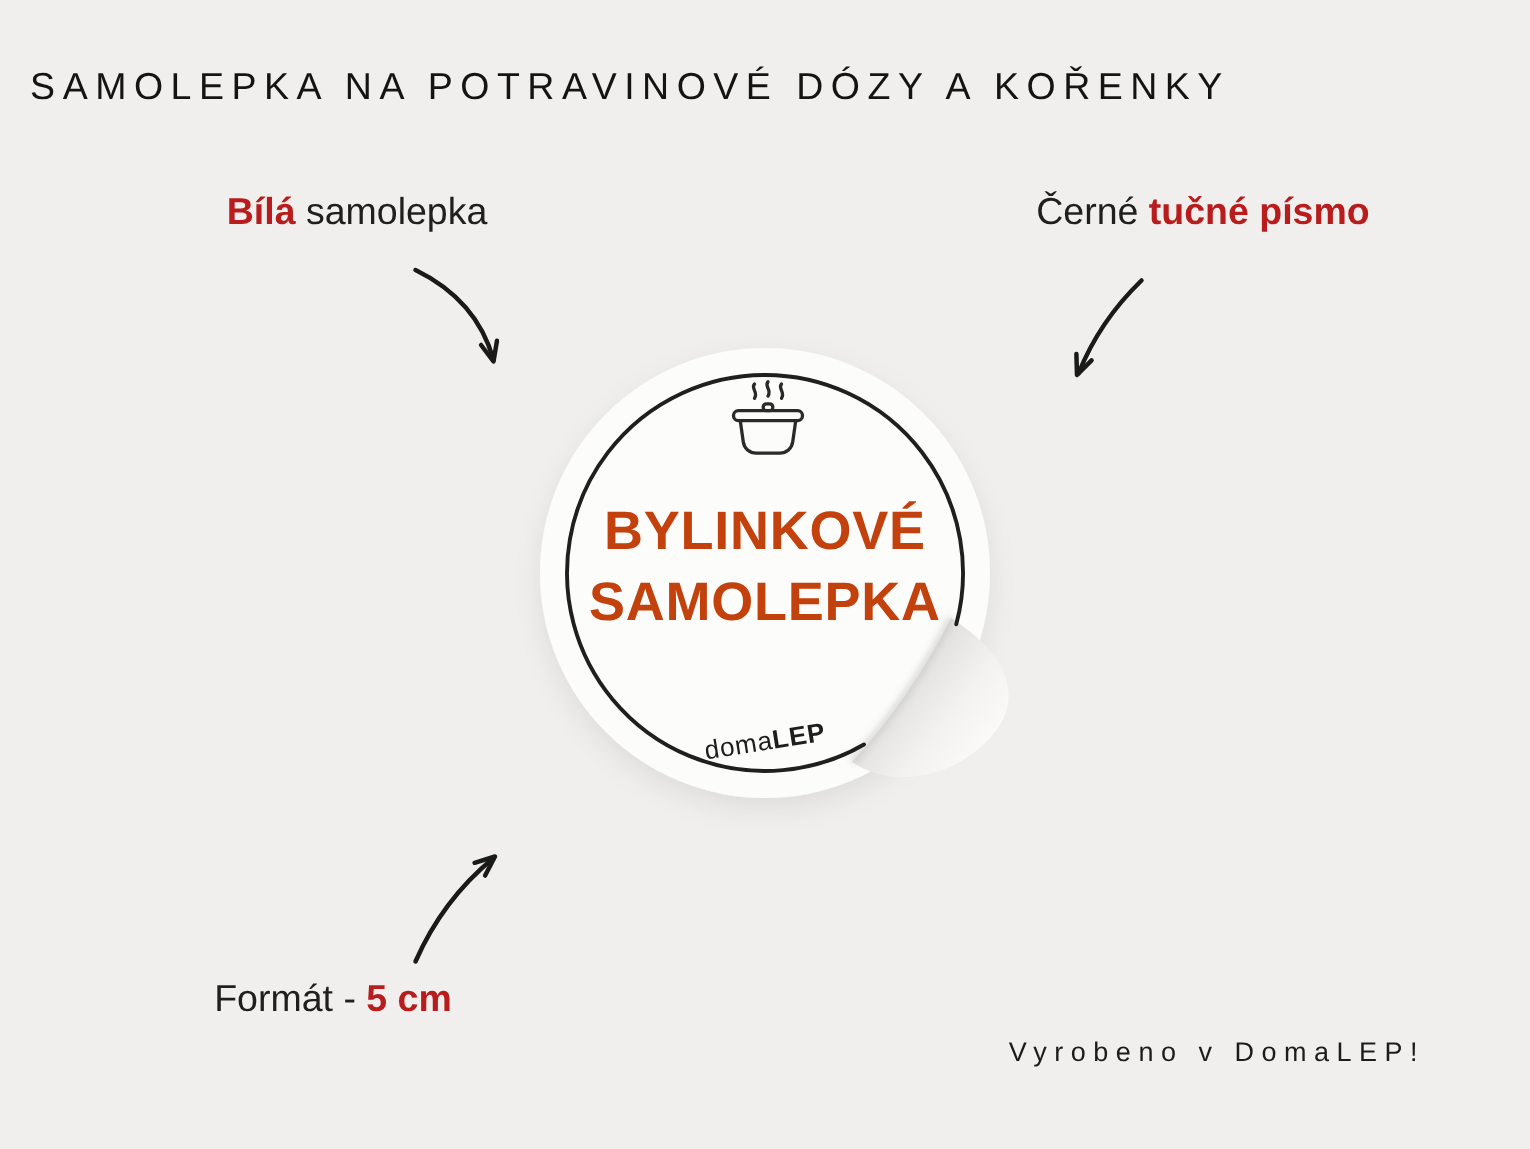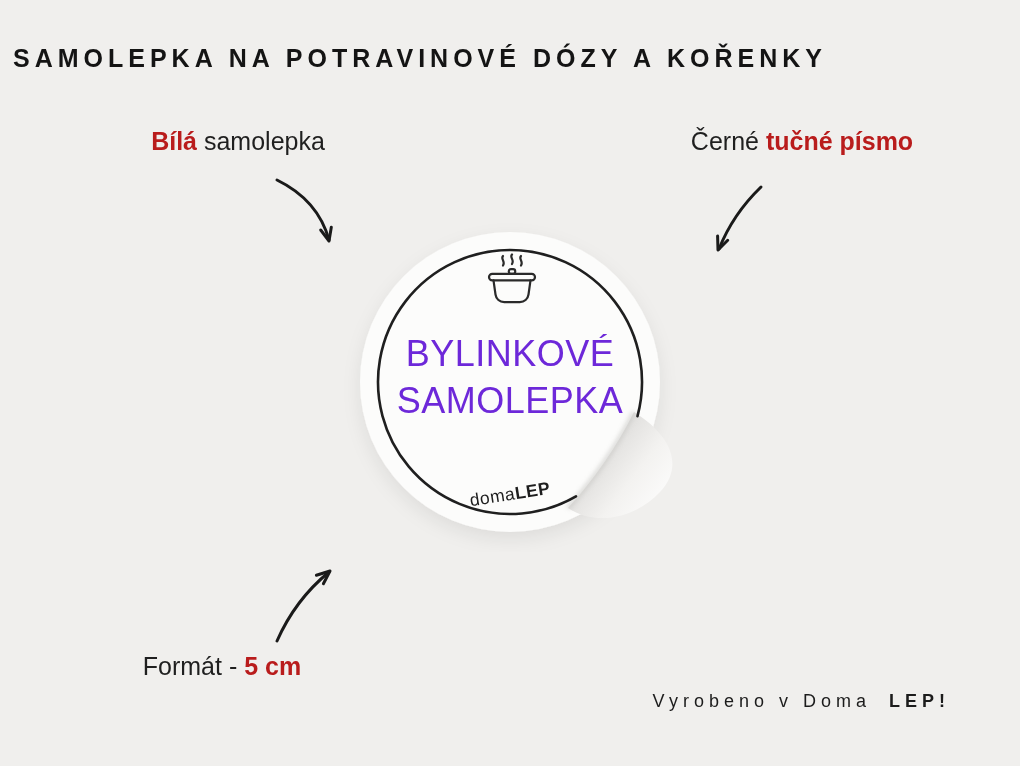--- a/index.html
+++ b/index.html
@@ -12,46 +12,46 @@
     position:relative;
     width:1020px;height:766px;
     margin:0 auto;
     background:#f0efed;
     overflow:hidden;
   }
   .abs{position:absolute;}
   .page-title{
     top:44px;left:0;width:840px;
     text-align:center;
-    font-size:25px;font-weight:700;
+    font-size:25px;font-weight:400;
     letter-spacing:5px;
     color:#141414;
     white-space:nowrap;
   }
   .callout{
     font-size:25px;color:#1f1f1f;
     text-align:center;white-space:nowrap;
   }
   .callout b{font-weight:700;color:#b91c1c;}
   .callout-left{top:127px;left:88px;width:300px;}
   .callout-right{top:127px;left:652px;width:300px;}
   .callout-format{top:652px;left:72px;width:300px;}
   .callout-made{
     top:691px;left:590px;width:360px;
     text-align:right;font-size:18px;letter-spacing:5px;
     color:#1c1c1c;white-space:nowrap;
   }
-  .callout-made b{font-weight:700;margin-left:18px;}
+  .callout-made b{font-weight:400;}
   #arrow-layer{top:0;left:0;z-index:3;pointer-events:none;}
   #sticker-svg{top:212px;left:340px;z-index:1;}
   .sticker-title{
     top:330px;left:340px;width:340px;z-index:2;
     text-align:center;
-    font-size:36px;line-height:47px;font-weight:400;
-    letter-spacing:0.5px;color:#6d28d9;
+    font-size:36px;line-height:47px;font-weight:700;
+    letter-spacing:0.5px;color:#c2410c;
   }
   .sticker-brand{
     top:484px;left:340px;width:340px;z-index:2;
     text-align:center;
     font-size:17.5px;letter-spacing:0.5px;color:#1e1e1e;
     transform:rotate(-9deg);
   }
   .sticker-brand .light{font-weight:400;}
   .sticker-brand b{font-weight:700;}
   #pot-icon{top:253px;left:480px;z-index:2;}

